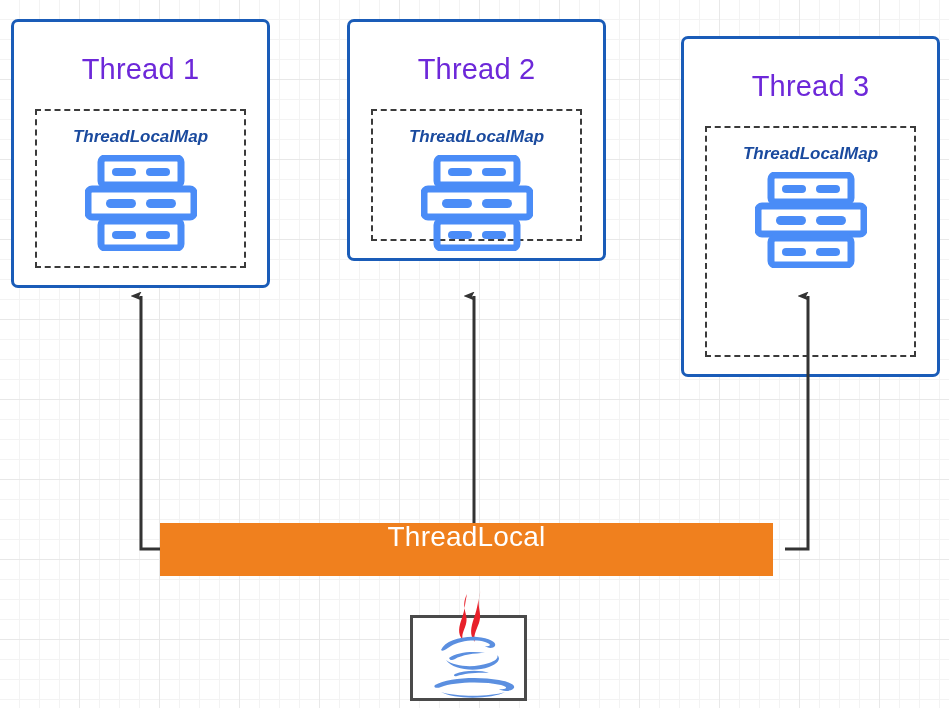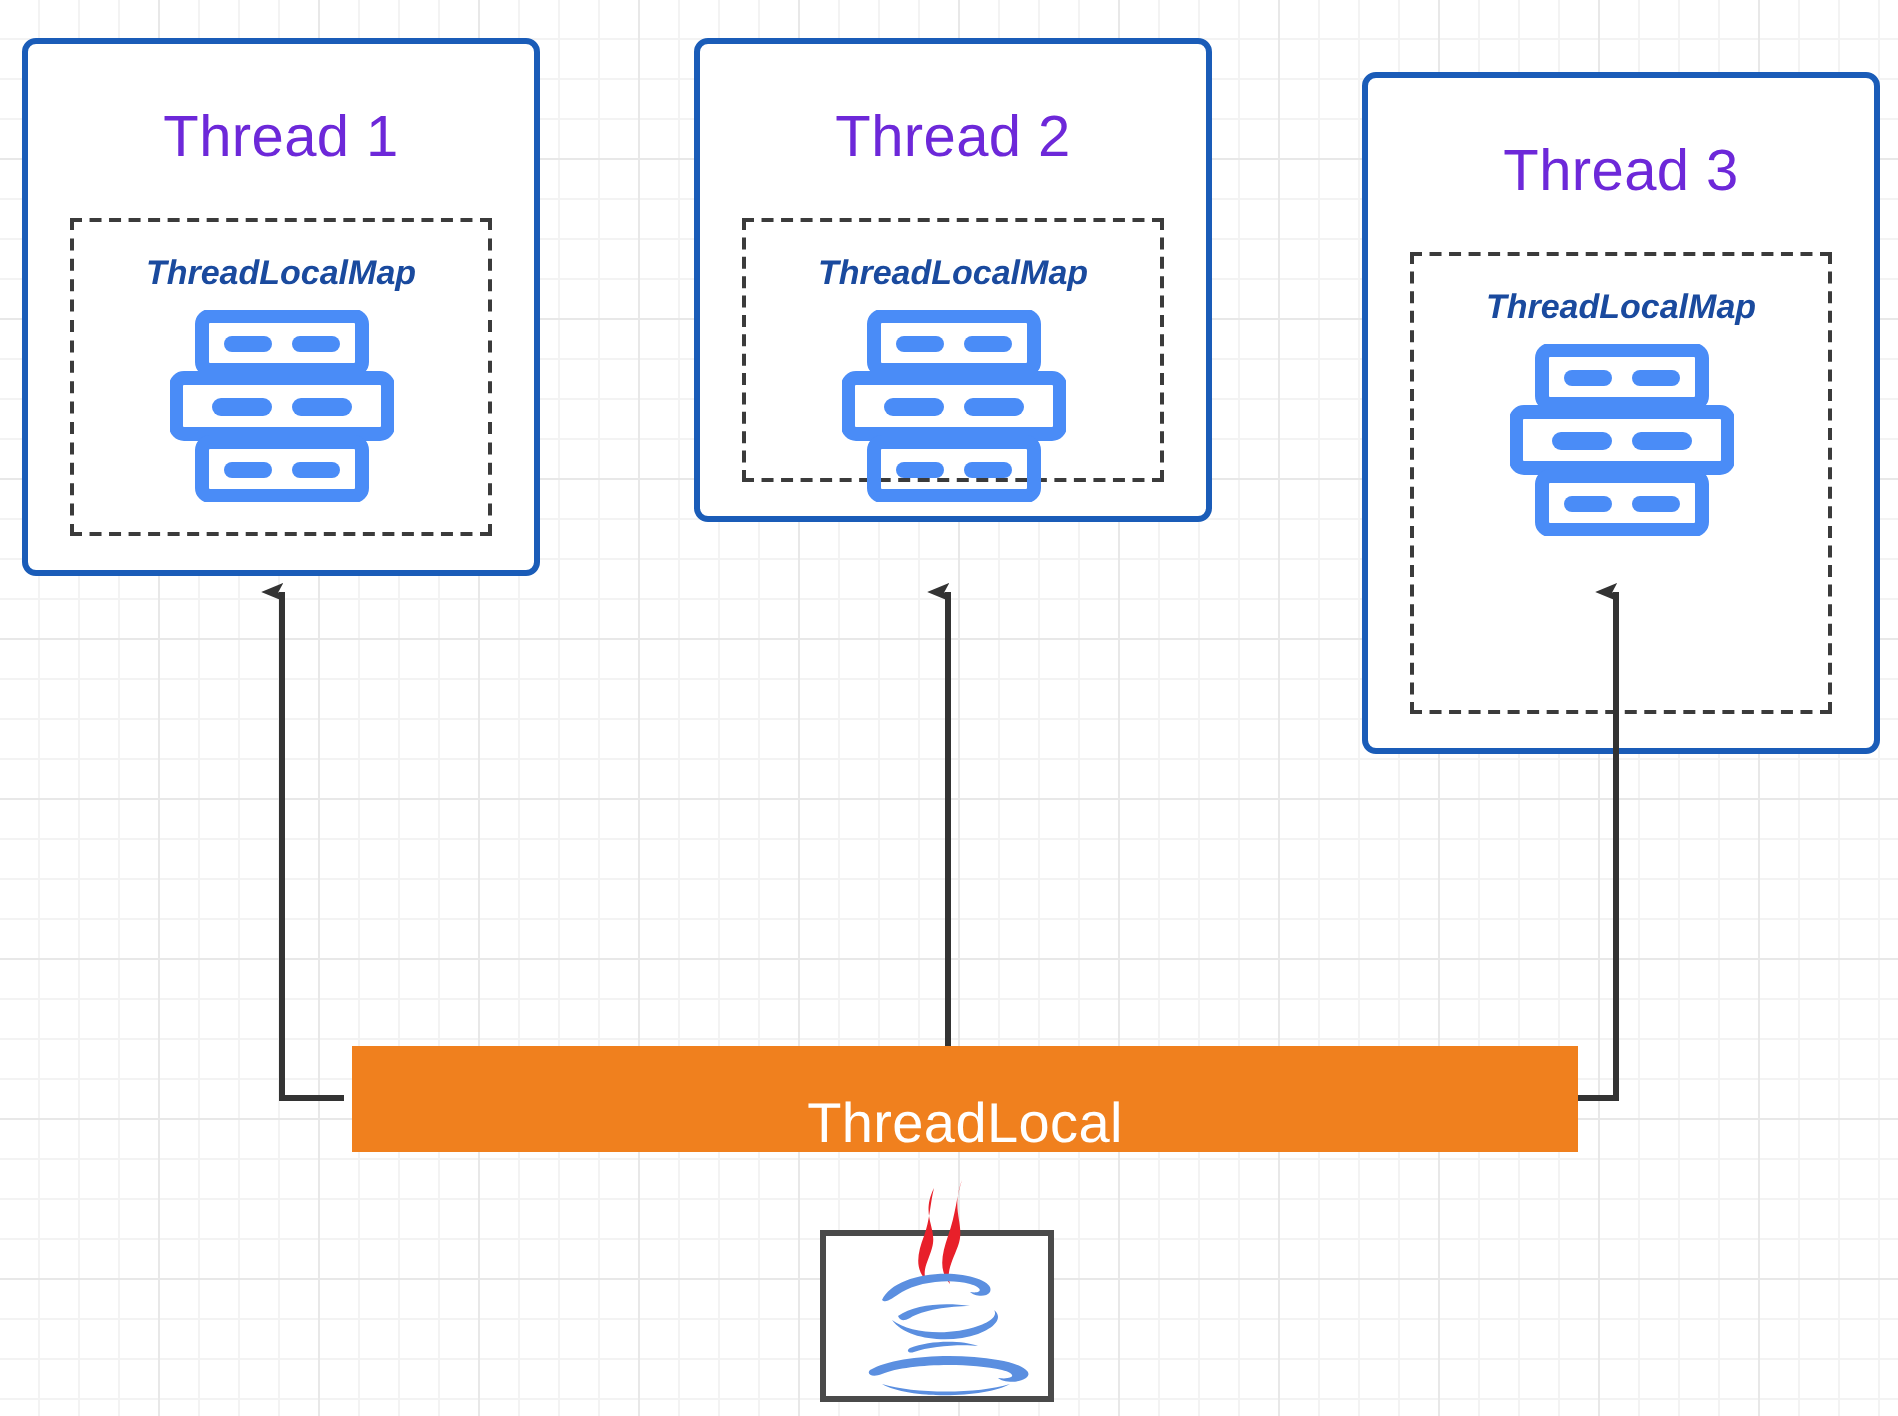--- a/index.html
+++ b/index.html
@@ -70,27 +70,27 @@
   .tlm-icon {
     position: absolute;
     left: 50%;
     transform: translateX(-50%);
     top: 44px;
   }
 
   
   .tl-bar {
     position: absolute;
-    left: 176px;
+    left: 160px;
     top: 523px;
     width: 613px;
     height: 53px;
     background: #F0801E;
     display: flex;
-    align-items: flex-end;
+    align-items: flex-start;
     justify-content: center;
   }
   .tl-bar-label {
     color: #ffffff;
     font-size: 28px;
     font-weight: normal;
     letter-spacing: 0.2px;
     line-height: 1;
   }
 

